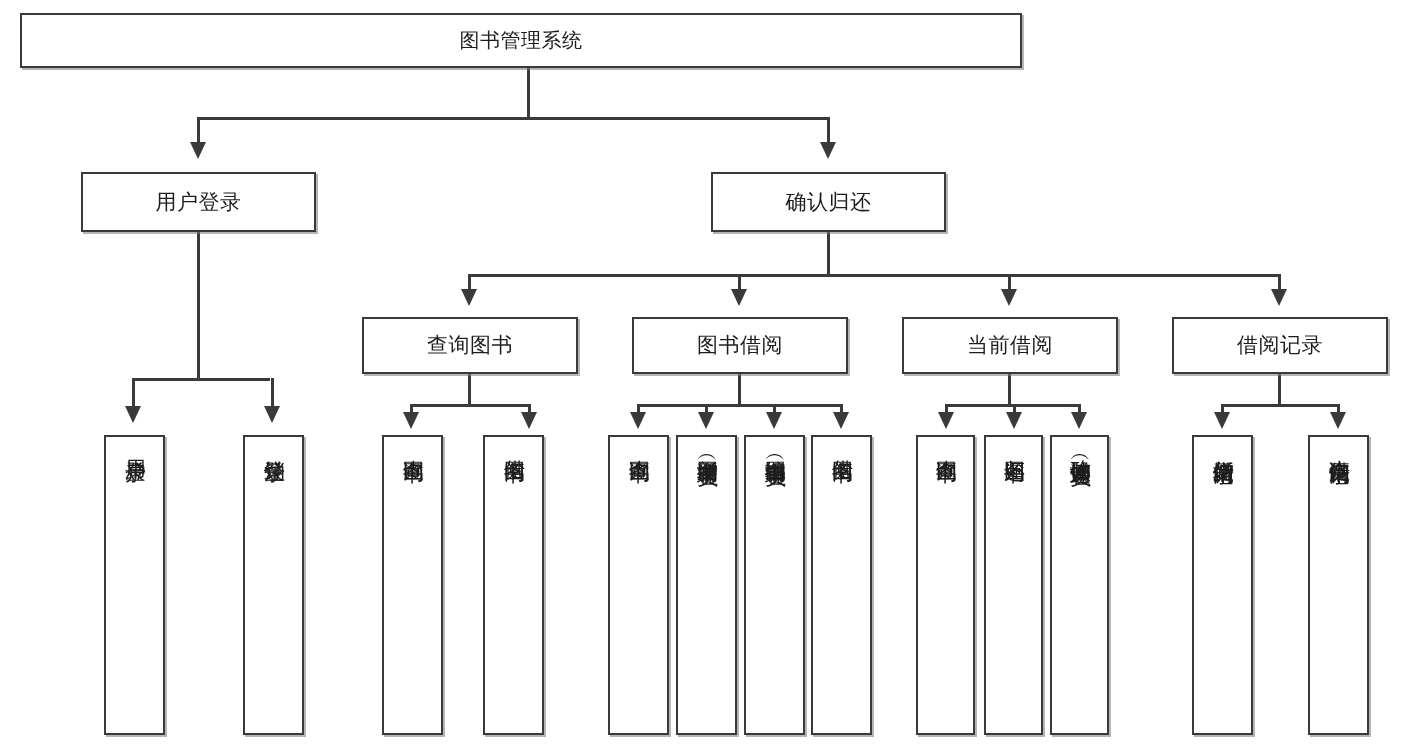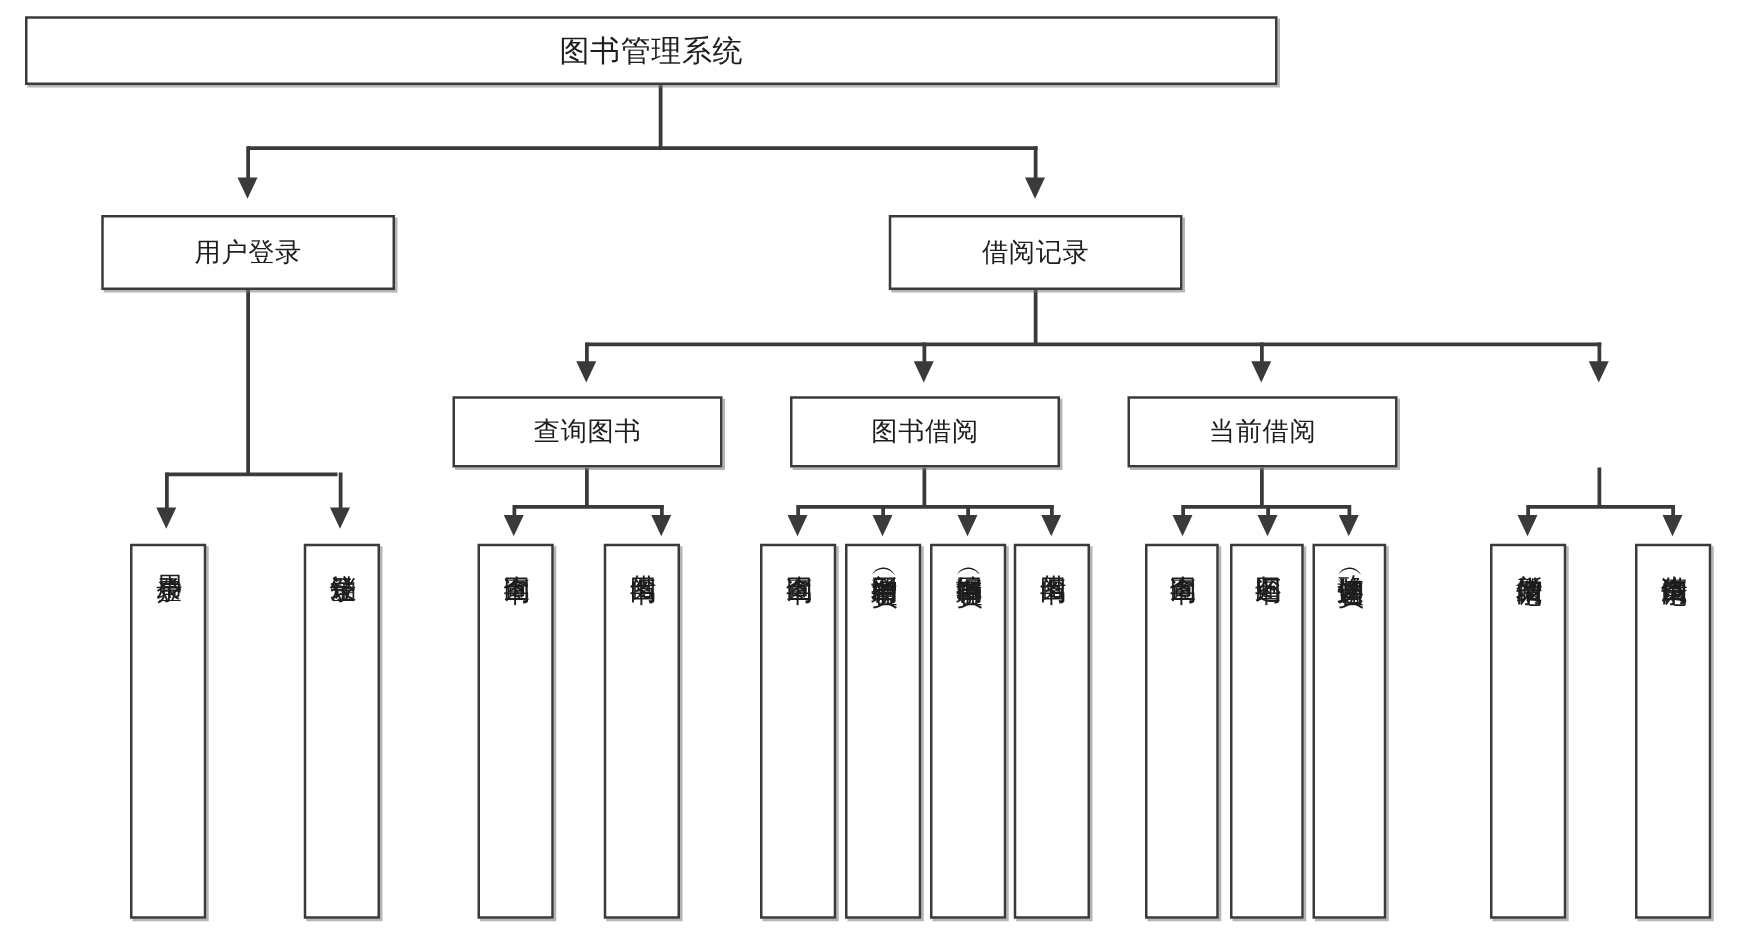--- a/index.html
+++ b/index.html
@@ -26,21 +26,21 @@
     justify-content:center;
     color:#1d1d1d;
     z-index:3;
   }
   .node .label{
     font-size:21px;
     line-height:1.25;
     letter-spacing:0.5px;
     white-space:nowrap;
   }
-  .node.root .label{font-size:24px;}
+  .node.root .label{font-size:20px;}
   
   .node.leaf{
     align-items:flex-start;
     justify-content:center;
     padding-top:6px;
   }
   .node.leaf .label{
     writing-mode:vertical-rl;
     text-orientation:upright;
     white-space:normal;
@@ -94,21 +94,21 @@
   <div class="link v" style="left:197px;top:117px;width:3px;height:27px;"></div>
   <div class="arrow" style="left:190px;top:142px;"></div>
   <div class="link v" style="left:827px;top:117px;width:3px;height:27px;"></div>
   <div class="arrow" style="left:820px;top:142px;"></div>
 
   <div class="node" style="left:81px;top:172px;width:235px;height:60px;">
     <span class="label">用户登录</span>
   </div>
 
   <div class="node" style="left:711px;top:172px;width:235px;height:60px;">
-    <span class="label">借阅记录</span>
+    <span class="label">确认归还</span>
   </div>
 
   <div class="link v" style="left:197px;top:232px;width:3px;height:148px;"></div>
   <div class="link h" style="left:133px;top:378px;width:137px;height:3px;"></div>
   <div class="link v" style="left:132px;top:378px;width:3px;height:30px;"></div>
   <div class="arrow" style="left:125px;top:406px;"></div>
   <div class="link v" style="left:271px;top:378px;width:3px;height:30px;"></div>
   <div class="arrow" style="left:264px;top:406px;"></div>
 
   <div class="link v" style="left:827px;top:232px;width:3px;height:44px;"></div>
@@ -124,20 +124,23 @@
 
   <div class="node" style="left:362px;top:317px;width:216px;height:57px;">
     <span class="label">查询图书</span>
   </div>
   <div class="node" style="left:632px;top:317px;width:216px;height:57px;">
     <span class="label">图书借阅</span>
   </div>
   <div class="node" style="left:902px;top:317px;width:216px;height:57px;">
     <span class="label">当前借阅</span>
   </div>
+  <div class="node" style="left:1172px;top:317px;width:216px;height:57px;">
+    <span class="label">借阅记录</span>
+  </div>
 
   <div class="link v" style="left:468px;top:374px;width:3px;height:32px;"></div>
   <div class="link h" style="left:411px;top:404px;width:120px;height:3px;"></div>
   <div class="link v" style="left:410px;top:404px;width:3px;height:10px;"></div>
   <div class="arrow" style="left:403px;top:412px;"></div>
   <div class="link v" style="left:528px;top:404px;width:3px;height:10px;"></div>
   <div class="arrow" style="left:521px;top:412px;"></div>
 
   <div class="link v" style="left:738px;top:374px;width:3px;height:32px;"></div>
   <div class="link h" style="left:638px;top:404px;width:205px;height:3px;"></div>

